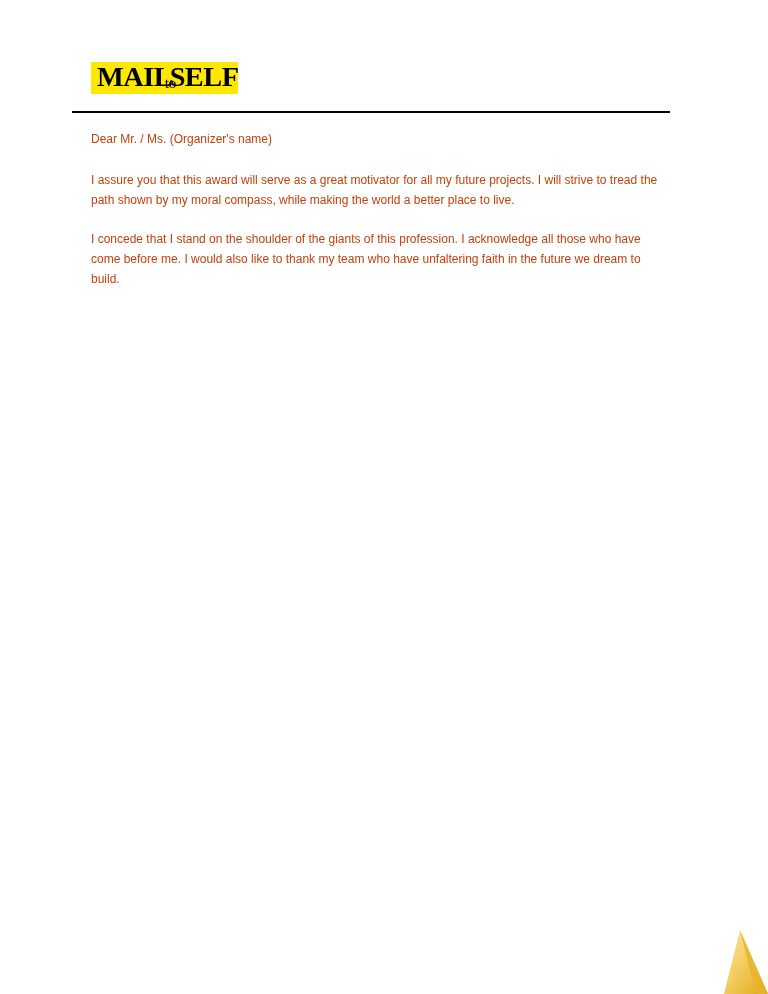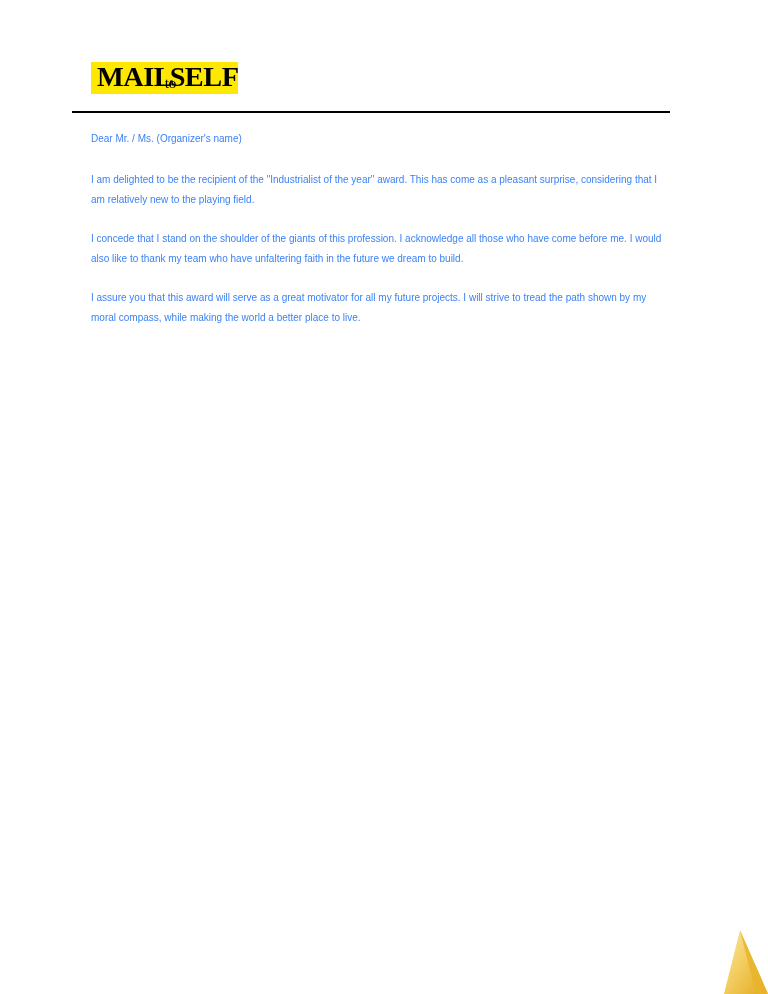--- a/index.html
+++ b/index.html
@@ -75,23 +75,23 @@
   
   .letter-body {
     position: absolute;
     left: 91px;
     top: 129px;
     width: 580px;
   }
 
   .para {
     margin: 0 0 19px 0;
-    font-size: 10px;
+    font-size: 12px;
     line-height: 20px;
-    color: #3b82f6;
+    color: #c2410c;
     text-align: left;
     font-family: "Liberation Sans", sans-serif;
   }
 
   .para:last-child {
     margin-bottom: 0;
   }
 
   .salutation { margin-bottom: 21px; }
   .signoff { margin-top: 17px; margin-bottom: 18px; }
@@ -118,25 +118,24 @@
       <span class="logo-text"><span class="logo-main-1">MAIL</span><span class="logo-mid">to</span><span class="logo-main-2">SELF</span></span>
     </div>
   </div>
 
   <div class="rule"></div>
 
   <div class="letter-body">
 
     <p class="para salutation">Dear Mr. / Ms. (Organizer's name)</p>
 
-    <p class="para">I am delighted to be the recipient of the "Industrialist of the year" award. This has come as a pleasant surprise, considering that I am relatively new to the playing field.</p>
+
+    <p class="para">I assure you that this award will serve as a great motivator for all my future projects. I will strive to tread the path shown by my moral compass, while making the world a better place to live.</p>
 
     <p class="para">I concede that I stand on the shoulder of the giants of this profession. I acknowledge all those who have come before me. I would also like to thank my team who have unfaltering faith in the future we dream to build.</p>
-
-    <p class="para">I assure you that this award will serve as a great motivator for all my future projects. I will strive to tread the path shown by my moral compass, while making the world a better place to live.</p>
 
 
 
 
   </div>
 
   <div class="corner-flourish">
     <svg width="70" height="76" viewBox="0 0 70 76" xmlns="http://www.w3.org/2000/svg">
       <defs>
         <linearGradient id="goldGrad" x1="0" y1="0" x2="1" y2="1">

